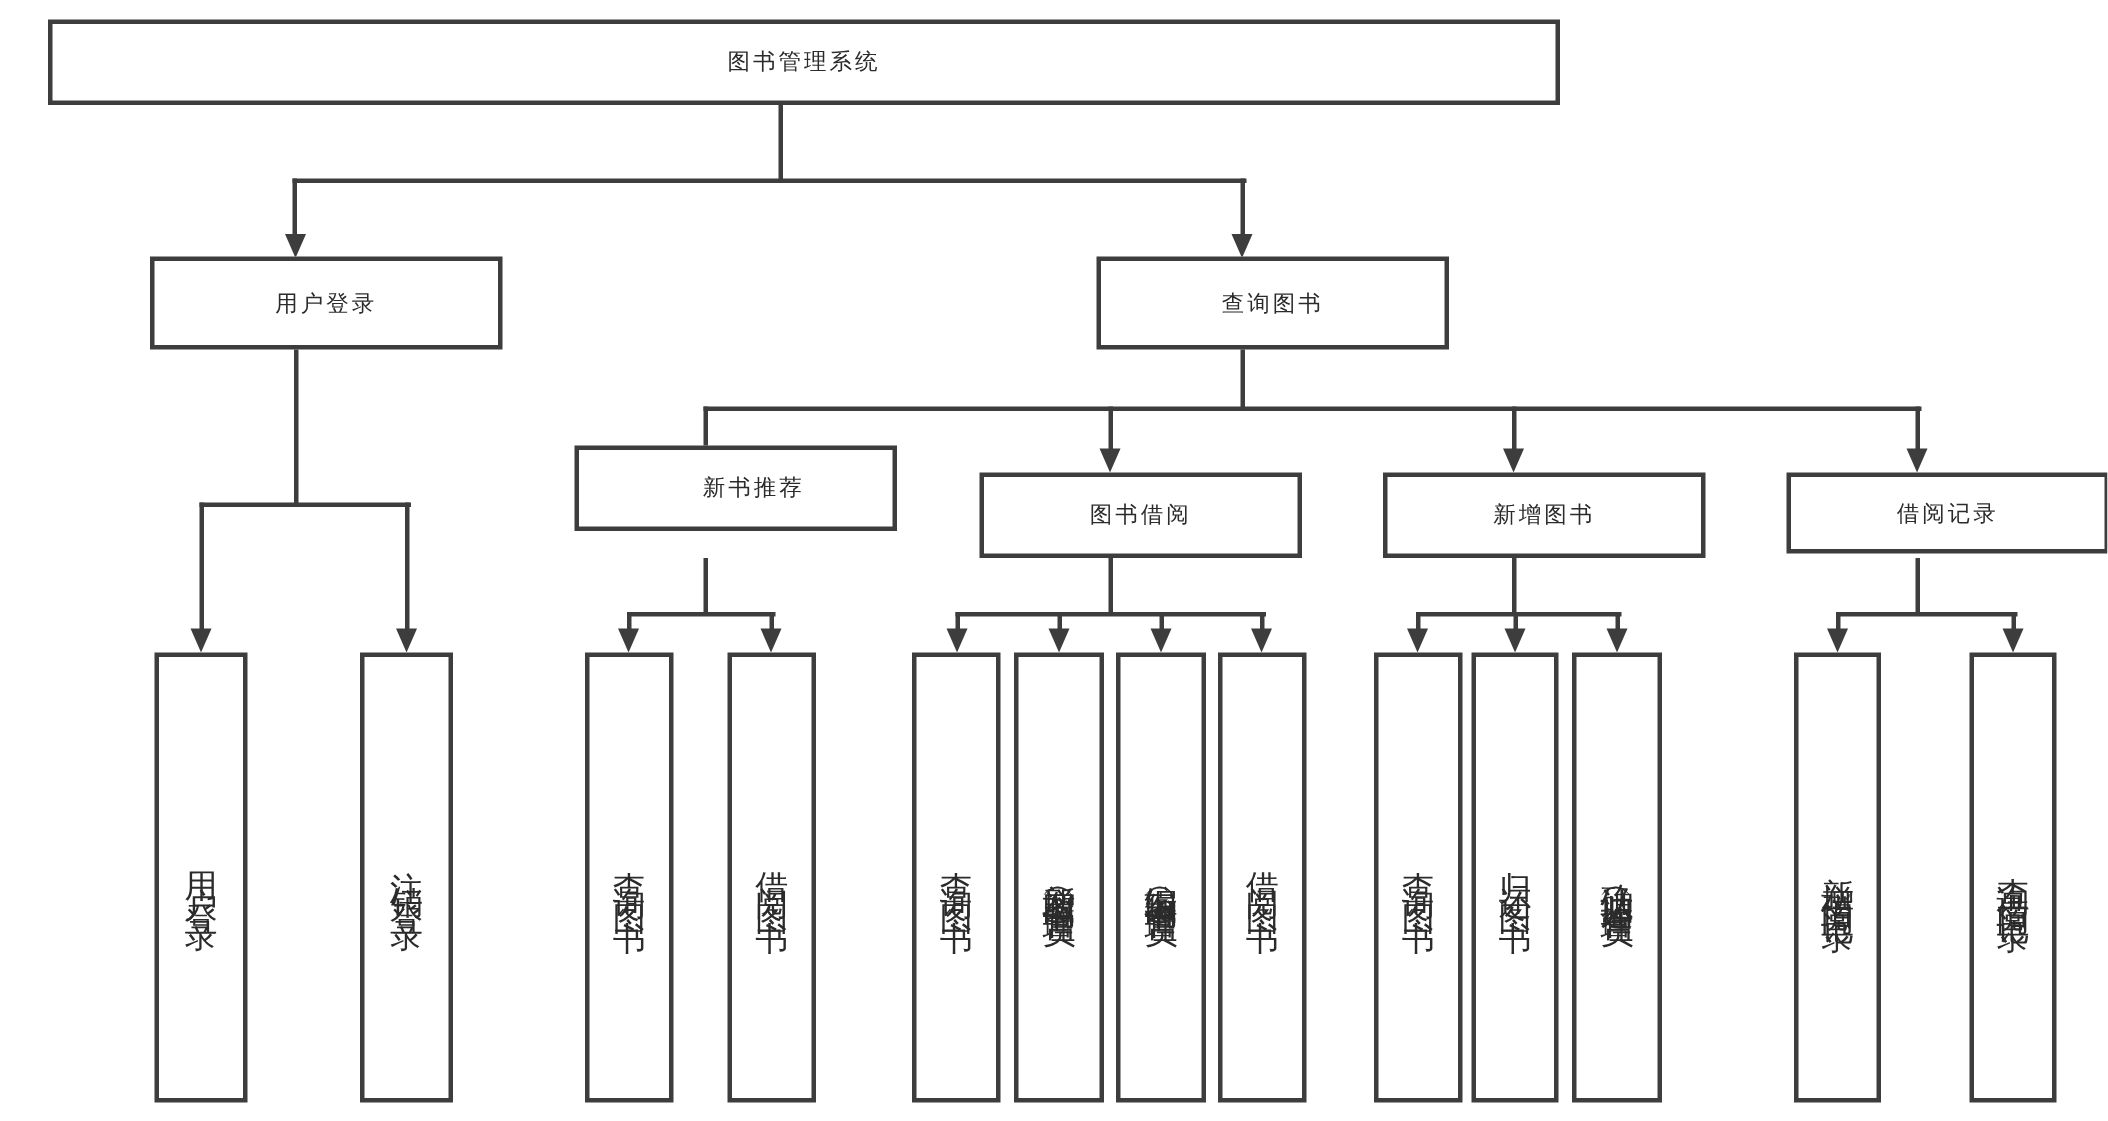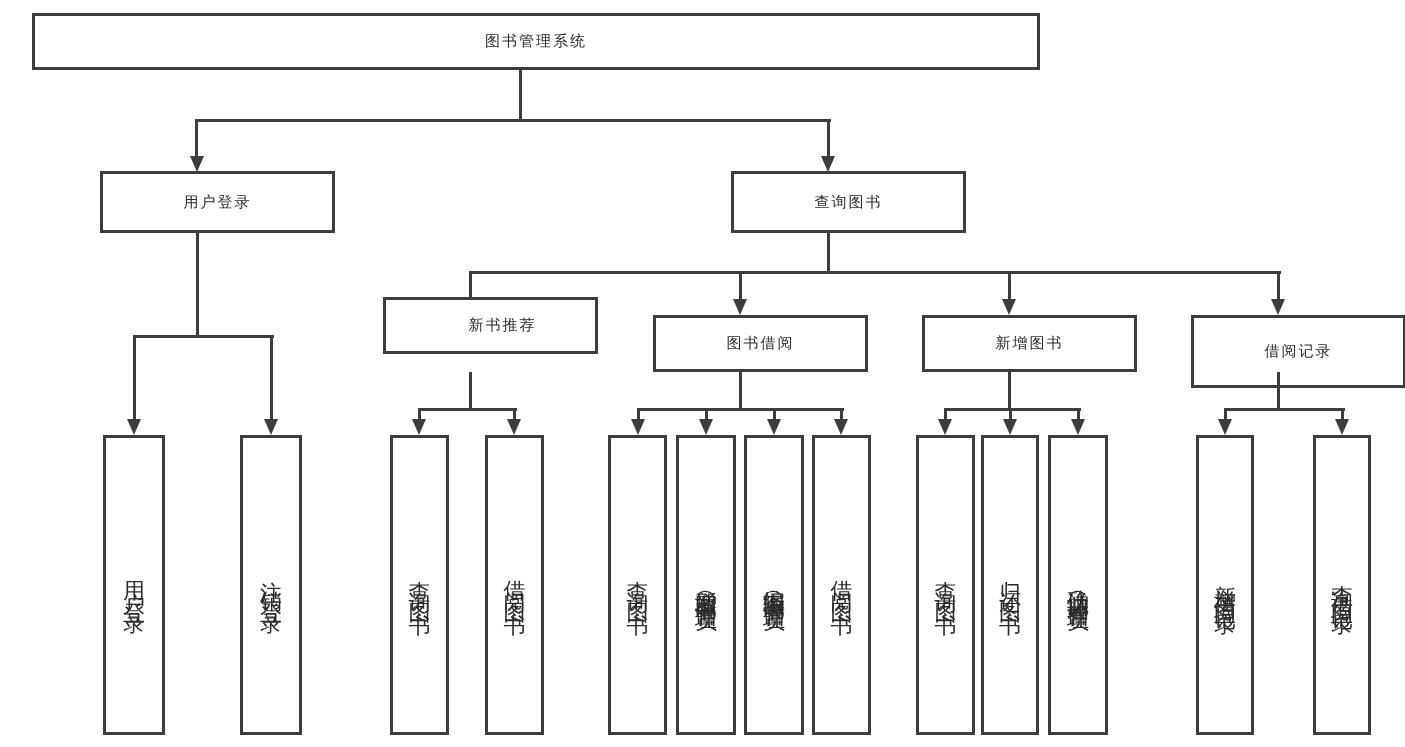--- a/index.html
+++ b/index.html
@@ -104,21 +104,21 @@
 
   <div class="node hnode" style="left:363px;top:297px;width:215px;height:57px;padding-left:24px;">
     <span>新书推荐</span>
   </div>
   <div class="node hnode" style="left:633px;top:315px;width:215px;height:57px;">
     <span>图书借阅</span>
   </div>
   <div class="node hnode" style="left:902px;top:315px;width:215px;height:57px;">
     <span>新增图书</span>
   </div>
-  <div class="node hnode" style="left:1171px;top:315px;width:215px;height:73px;">
+  <div class="node hnode" style="left:1171px;top:315px;width:215px;height:54px;">
     <span>借阅记录</span>
   </div>
 
   <div class="cline v" style="left:469px;top:372px;height:38px;"></div>
   <div class="cline h" style="left:418px;top:408px;width:99px;"></div>
   <div class="cline v" style="left:418px;top:408px;height:13px;"></div>
   <div class="arrow" style="left:412px;top:419px;"></div>
   <div class="cline v" style="left:513px;top:408px;height:13px;"></div>
   <div class="arrow" style="left:507px;top:419px;"></div>
 

